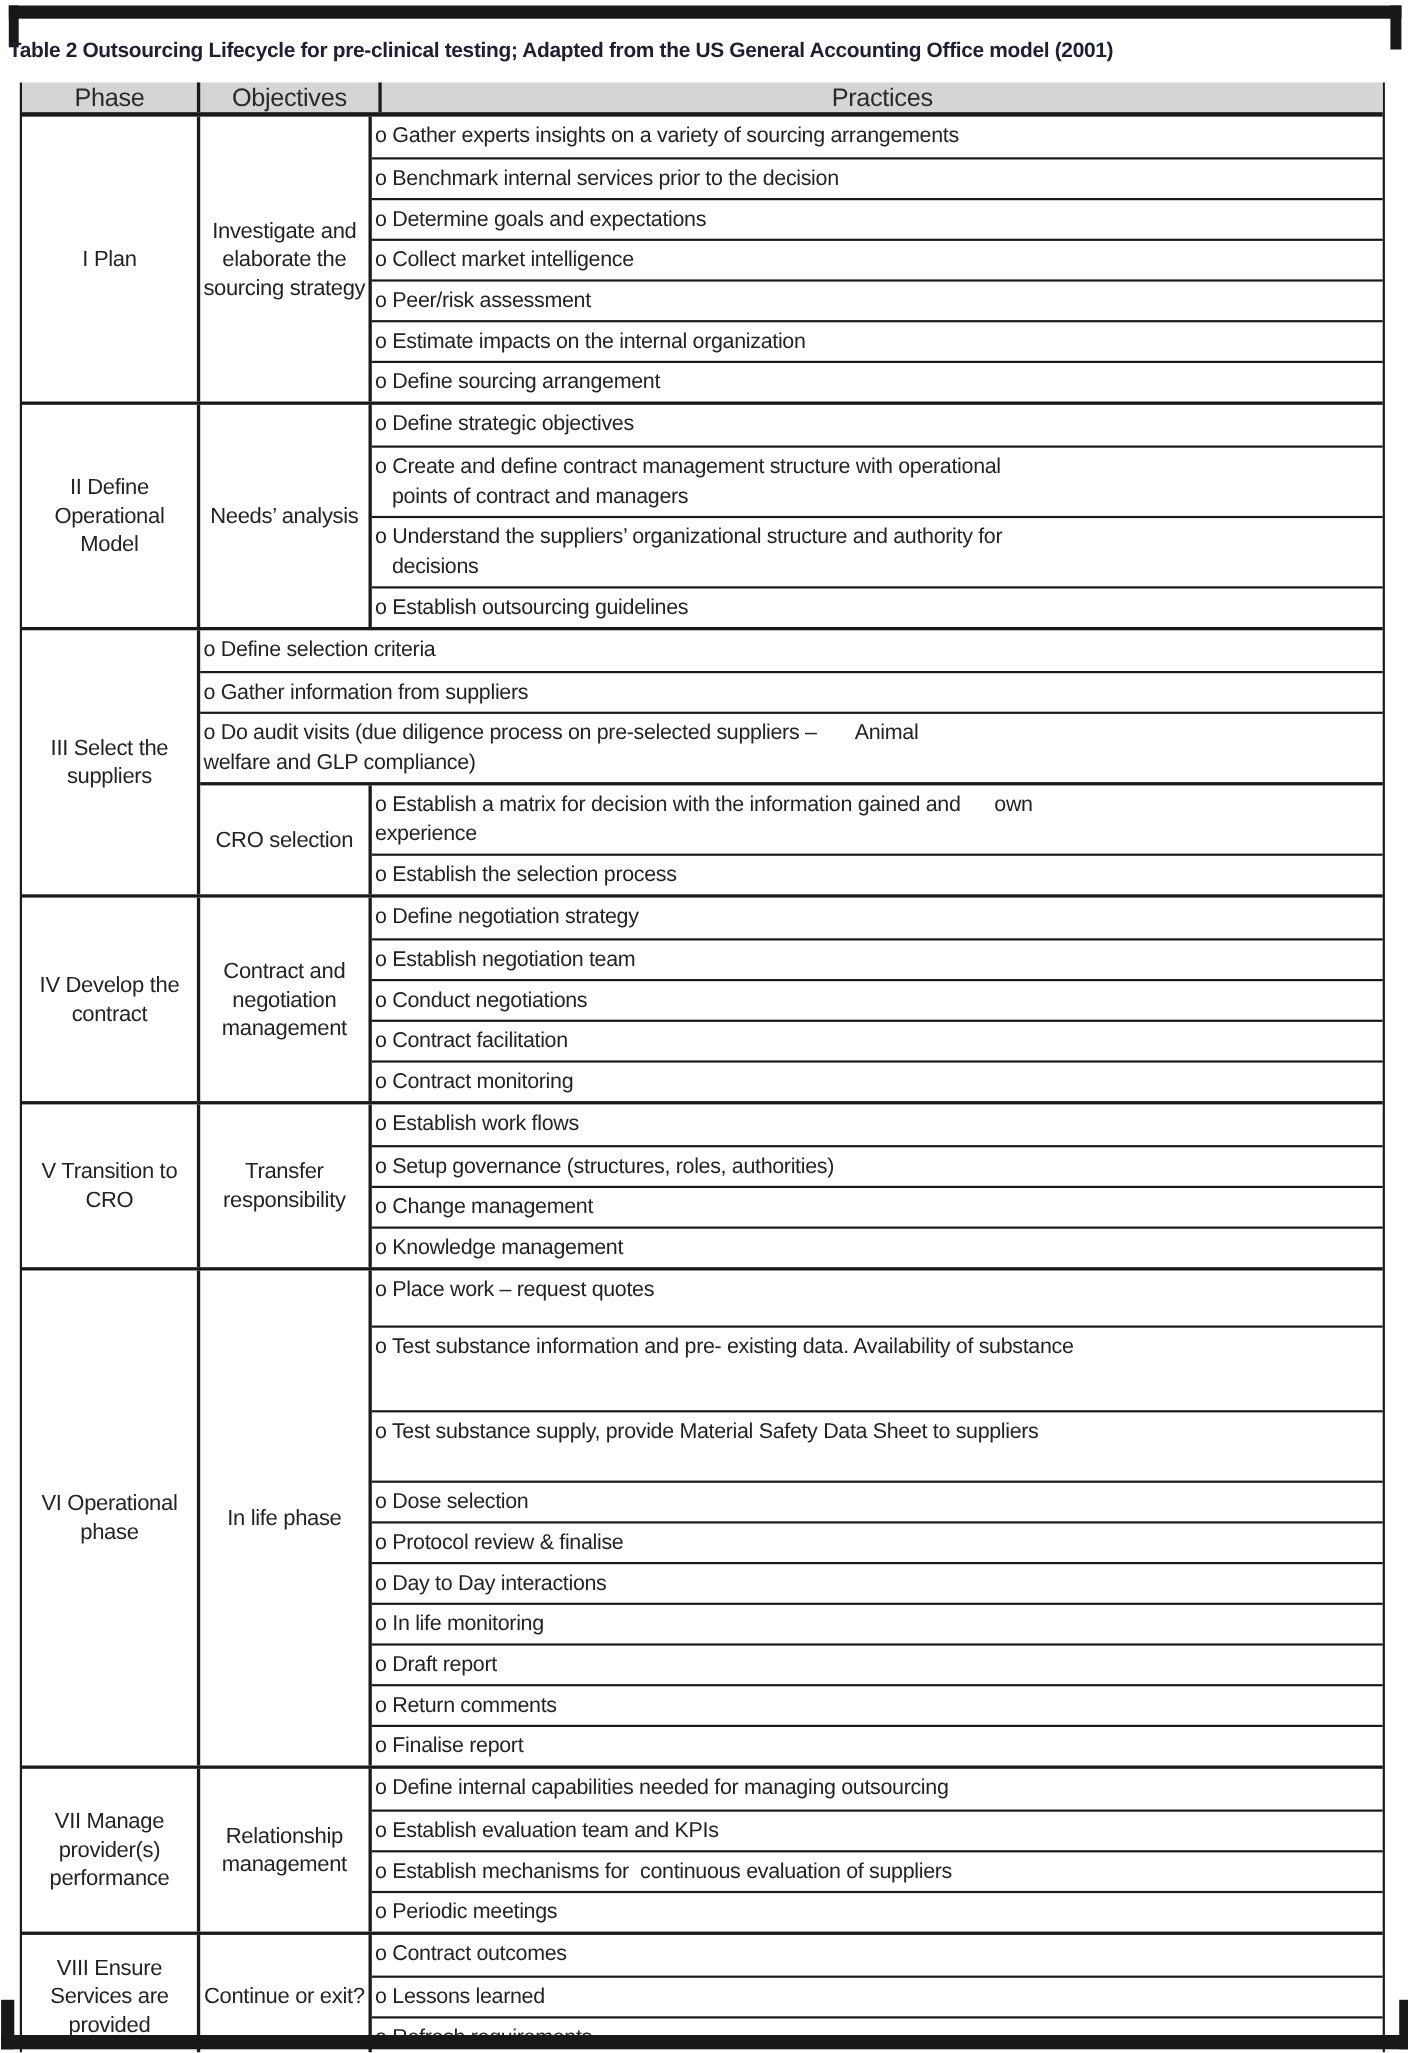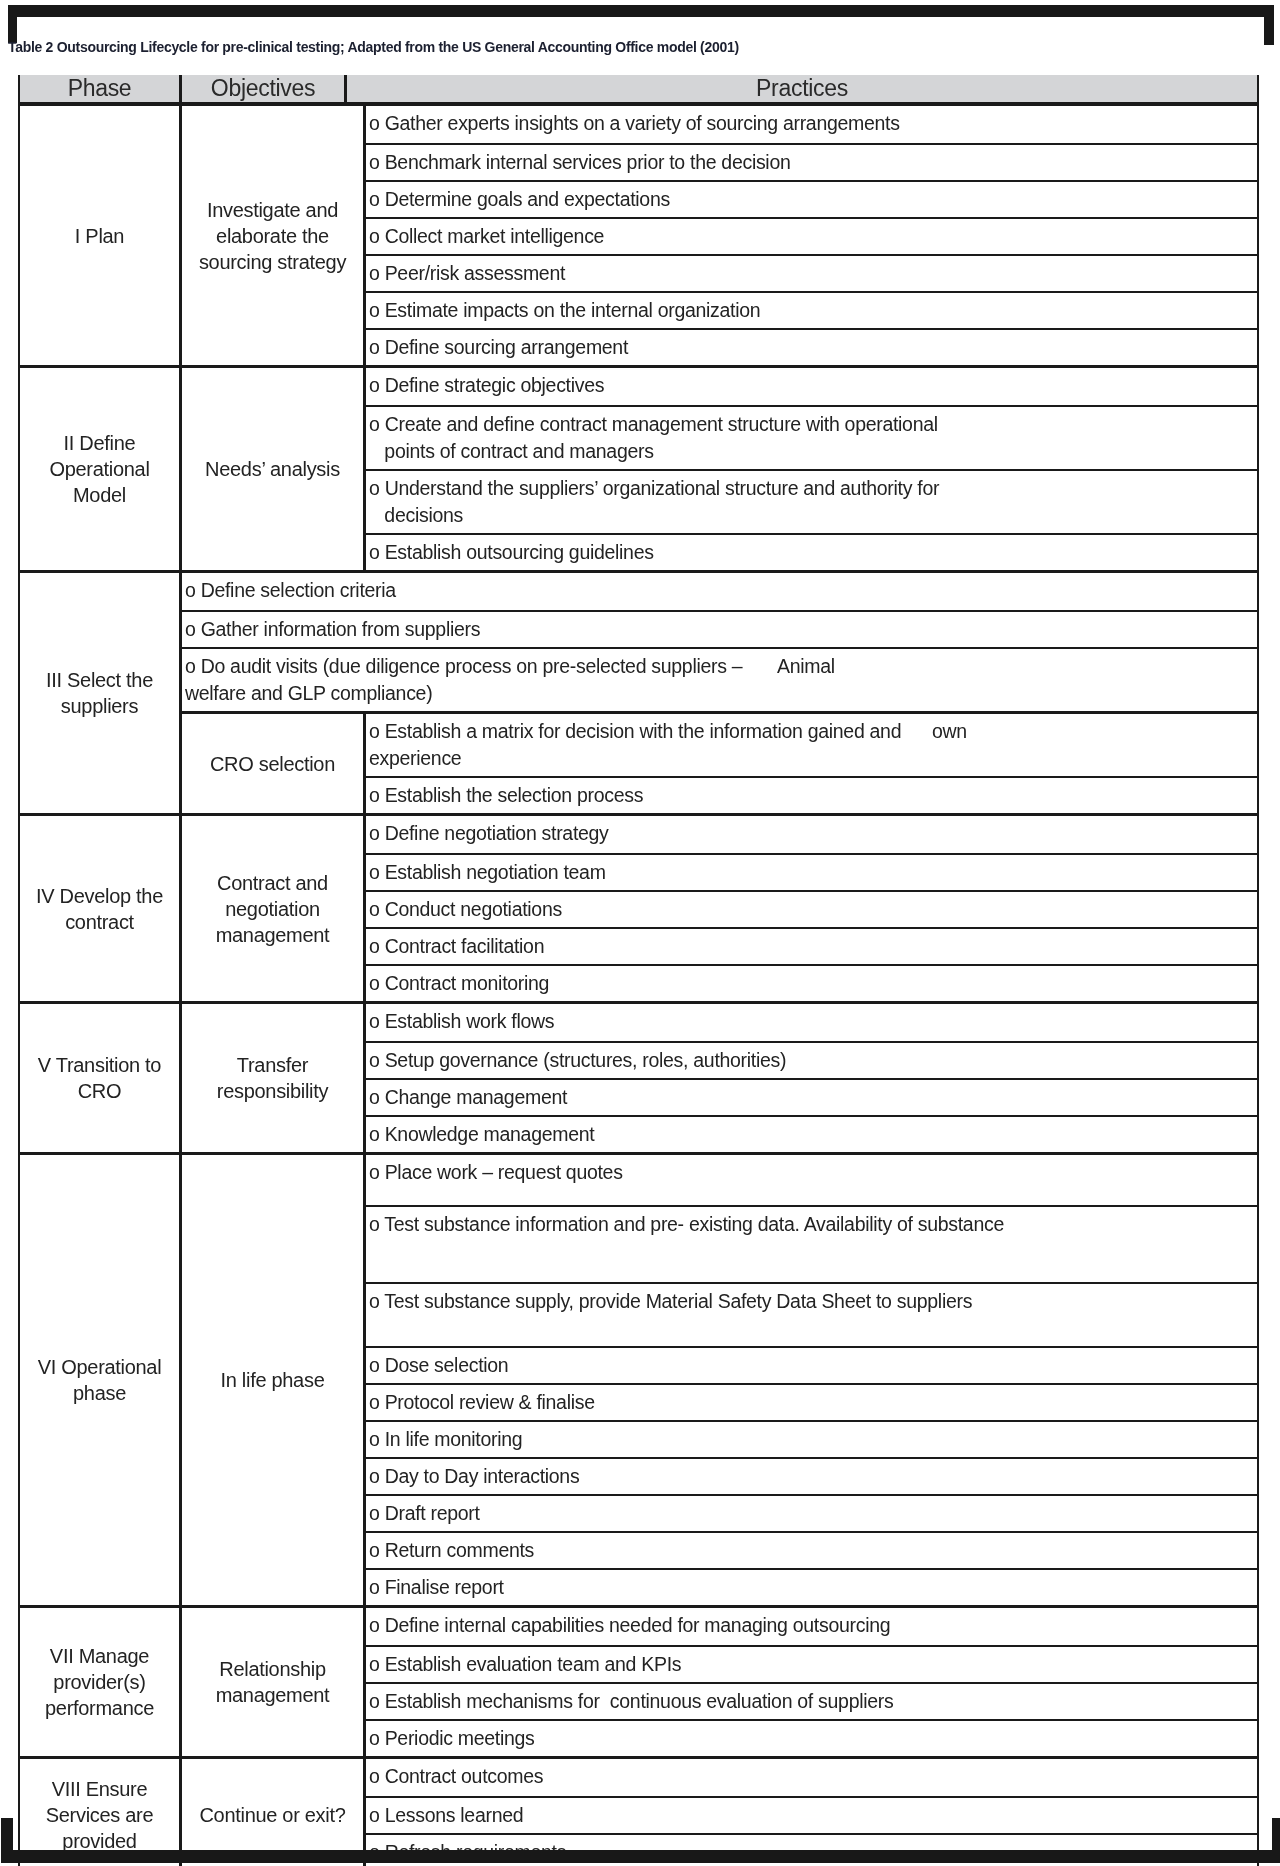--- a/index.html
+++ b/index.html
@@ -16,21 +16,21 @@
   .fr{position:absolute;background:#181818;}
   .fr-top-bar{top:5px;left:8px;right:6px;height:12px;}
   .fr-top-left{top:5px;left:8px;width:9px;height:38px;}
   .fr-top-right{top:5px;right:6px;width:10px;height:40px;}
   .fr-bot-bar{bottom:3px;left:1px;right:0;height:13px;}
   .fr-bot-left{bottom:3px;left:1px;width:12px;height:45px;}
   .fr-bot-right{bottom:3px;right:0;width:8px;height:45px;}
 
   .title{
     position:absolute;top:33px;left:8px;right:0;
-    font-size:14px;font-weight:bold;color:#1c2030;
+    font-size:19px;font-weight:bold;color:#1c2030;
     letter-spacing:-0.3px;line-height:28px;
   }
 
   .tbl{
     position:absolute;top:75px;left:18px;width:1241px;
     border-left:2px solid #1a1a1a;
     border-right:2px solid #1a1a1a;
     border-bottom:2px solid #c9c9c9;
     box-sizing:border-box;
   }
@@ -57,21 +57,21 @@
     width:162px;border-right:3px solid #1a1a1a;
     display:flex;align-items:center;justify-content:center;
     text-align:center;white-space:pre-line;
     font-size:20px;line-height:26px;letter-spacing:-0.3px;
     padding:12px 4px;
   }
   .groups{flex:1;display:flex;flex-direction:column;}
   .group{display:flex;flex:1;}
   .group + .group{border-top:3px solid #1a1a1a;}
   .objective-cell{
-    width:184px;border-right:3px solid #1a1a1a;
+    width:156px;border-right:3px solid #1a1a1a;
     display:flex;align-items:center;justify-content:center;
     text-align:center;white-space:pre-line;
     font-size:20px;line-height:26px;letter-spacing:-0.3px;
     padding:14px 2px;
   }
   .plist{flex:1;display:flex;flex-direction:column;}
   .prow{
     min-height:37px;
     padding:4px 4px 4px 3px;
     font-size:19.5px;line-height:27px;letter-spacing:-0.3px;
@@ -197,22 +197,22 @@
 phase</div>
           <div class="groups">
             <div class="group">
               <div class="objective-cell">In life phase</div>
               <div class="plist">
                 <div class="prow">o Place work – request quotes</div>
                 <div class="prow tall">o Test substance information and pre- existing data. Availability of substance</div>
                 <div class="prow tall">o Test substance supply, provide Material Safety Data Sheet to suppliers</div>
                 <div class="prow">o Dose selection</div>
                 <div class="prow">o Protocol review &amp; finalise</div>
+                <div class="prow">o Day to Day interactions</div>
                 <div class="prow">o In life monitoring</div>
-                <div class="prow">o Day to Day interactions</div>
                 <div class="prow">o Draft report</div>
                 <div class="prow">o Return comments</div>
                 <div class="prow">o Finalise report</div>
               </div>
             </div>
           </div>
         </div>
         <div class="section">
           <div class="phase-cell">VII Manage
 provider(s)

